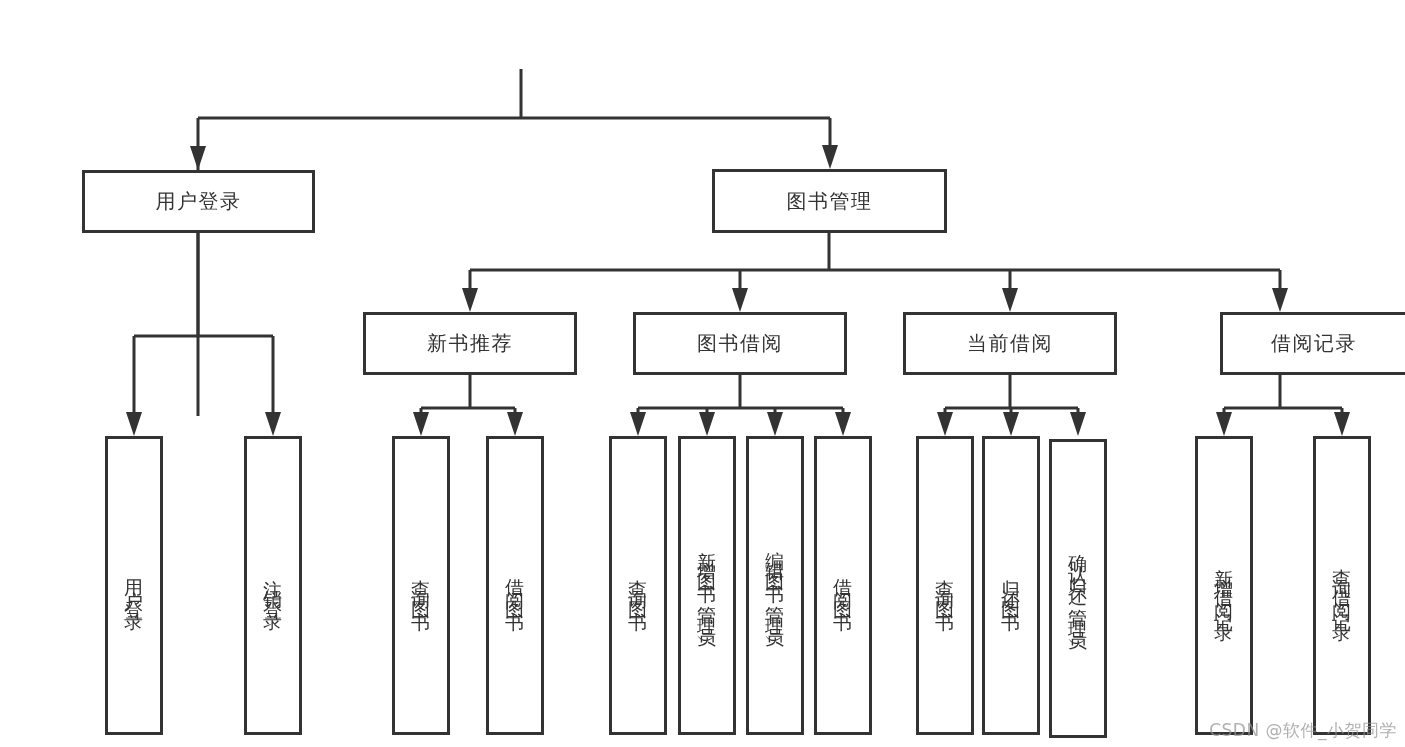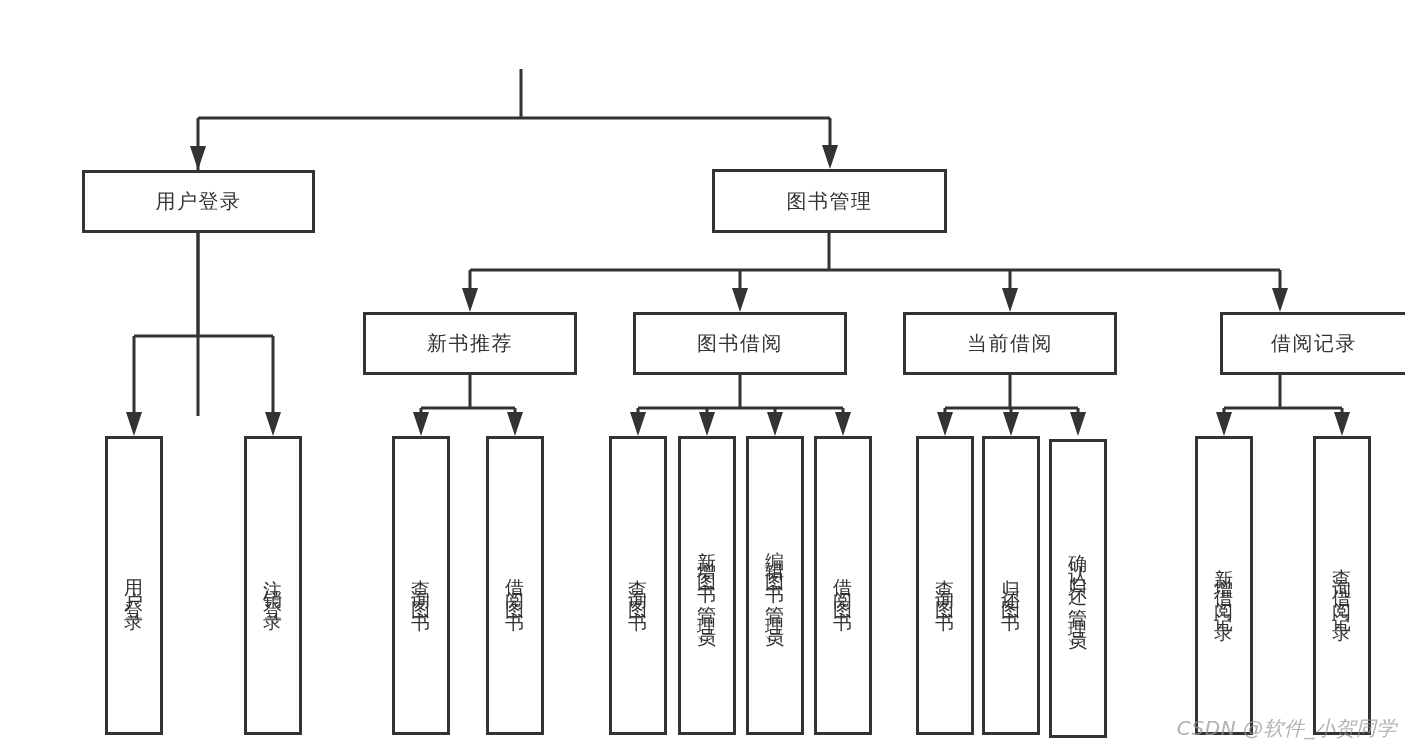--- a/index.html
+++ b/index.html
@@ -48,26 +48,25 @@
   }
   .leaf {
     width: 58px;
     height: 299px;
     top: 436px;
   }
   .watermark {
     position: absolute;
     right: 8px;
     bottom: 5px;
-    font-size: 20px;
+    font-size: 17px;
     color: rgba(150, 150, 150, 0.75);
     letter-spacing: 0.5px;
     z-index: 3;
     white-space: nowrap;
-    font-style: italic;
   }
 </style>
 </head>
 <body>
 
 <div id="canvas">
 
   <svg id="connector-layer" viewBox="0 0 1405 747" xmlns="http://www.w3.org/2000/svg">
     <g stroke="#333333" stroke-width="3" fill="none">
 

